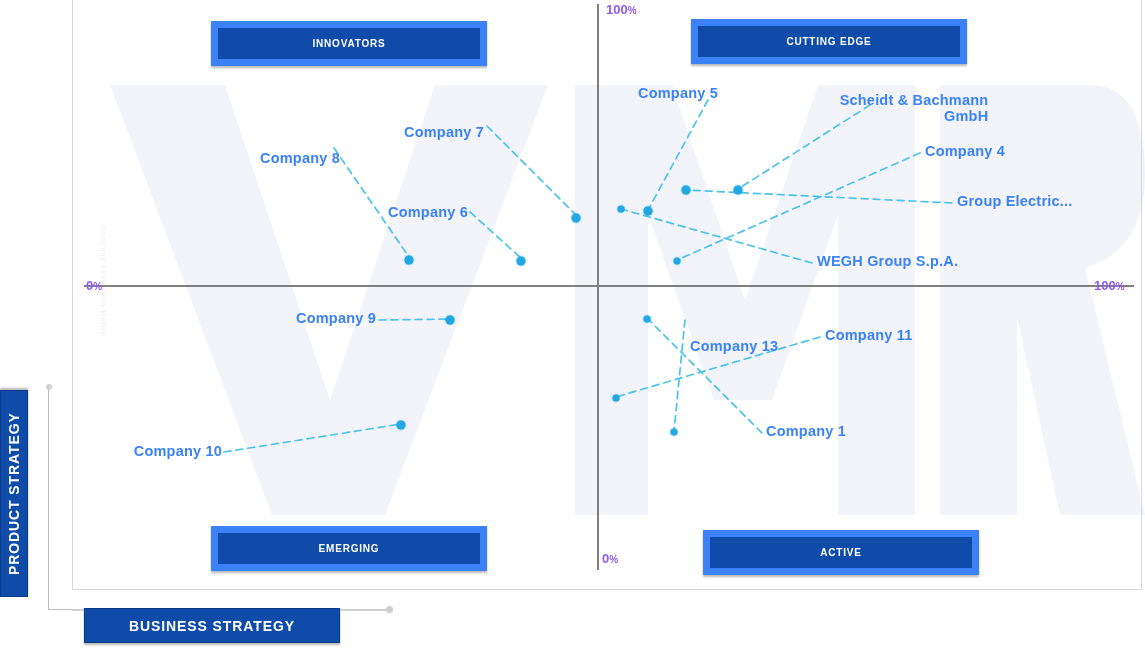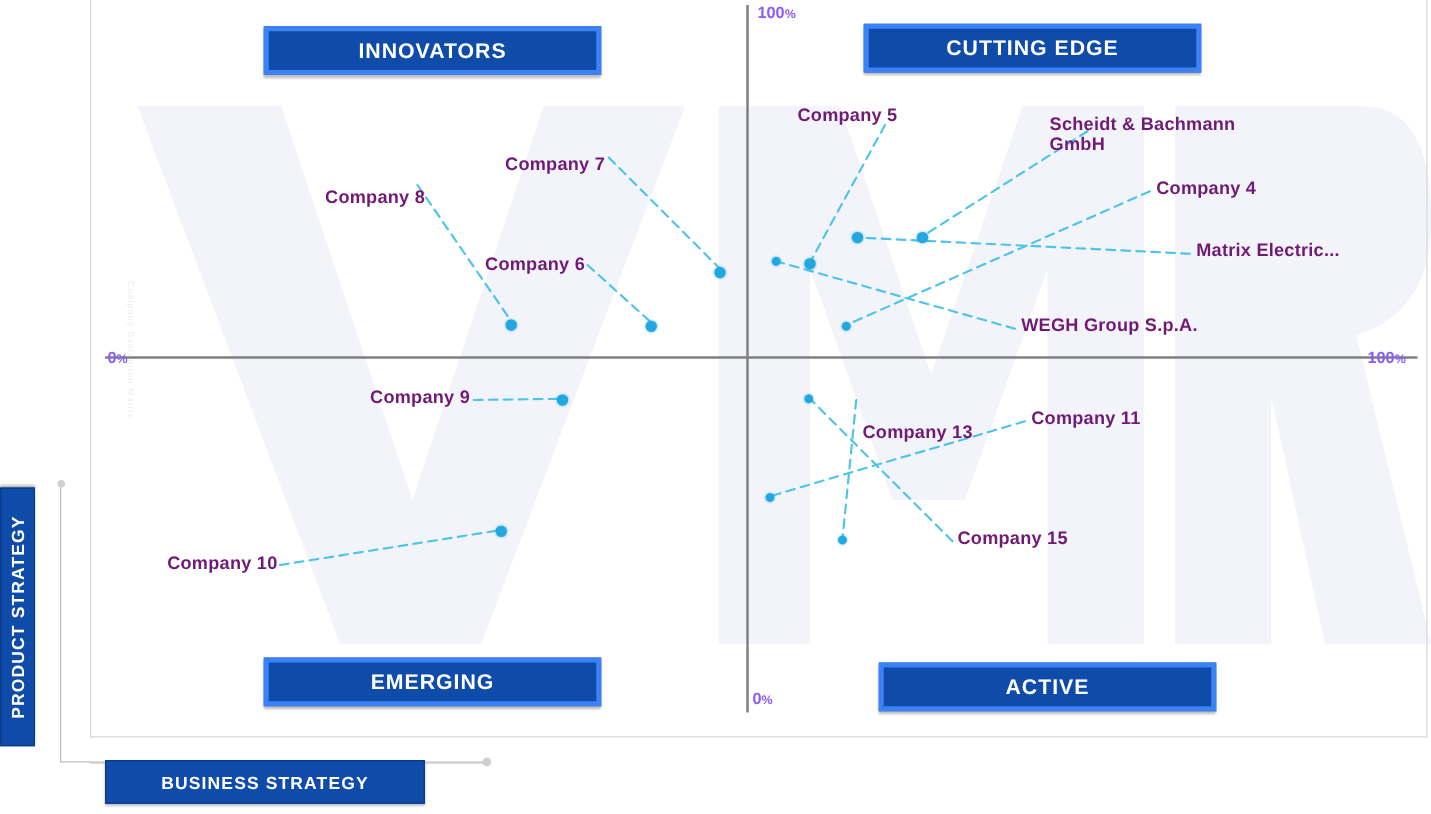--- a/index.html
+++ b/index.html
@@ -22,41 +22,41 @@
 
   
   .plot{position:absolute;left:72px;top:0;width:1070px;height:590px;}
   .axis-x{position:absolute;left:12px;top:285px;width:1050px;height:2px;background:#808080;}
   .axis-y{position:absolute;left:525px;top:4px;width:2px;height:566px;background:#808080;}
 
   .tick{position:absolute;font-size:13px;font-weight:bold;color:#8b5cf6;white-space:nowrap;}
   .tick .pct{font-size:10px;font-weight:bold;}
 
   
-  .banner{position:absolute;background:#0f4ba8;border:4px solid #3b82f6;
+  .banner{position:absolute;background:#0f4ba8;border:7px solid #3b82f6;
           box-shadow:0 2px 2px rgba(0,0,0,.28);
-          color:#ffffff;font-size:17px;font-weight:bold;letter-spacing:.8px;
+          color:#ffffff;font-size:10px;font-weight:bold;letter-spacing:.8px;
           display:flex;align-items:center;justify-content:center;text-align:center;}
 
   
   .axis-title{position:absolute;background:#0f4ba8;border:1px solid #0a3a85;
           box-shadow:0 2px 2px rgba(0,0,0,.28);
           color:#ffffff;font-size:14px;font-weight:bold;letter-spacing:.9px;
           display:flex;align-items:center;justify-content:center;text-align:center;}
   .axis-title.vertical{writing-mode:vertical-rl;transform:rotate(180deg);}
 
   
   .pt{position:absolute;width:9px;height:9px;border-radius:50%;background:#22a7e0;
       box-shadow:0 0 2px rgba(34,167,224,.9);transform:translate(-50%,-50%);}
   .pt.small{width:7px;height:7px;}
-  .lbl{position:absolute;font-size:14.5px;color:#701a75;white-space:nowrap;
+  .lbl{position:absolute;font-size:14.5px;color:#3b82f6;white-space:nowrap;
        font-weight:600;letter-spacing:.2px;}
   .lbl.c{text-align:center;transform:translateX(-50%);}
   .lbl.r{text-align:center;transform:translateX(-100%);}
-  .lbl .l2{display:block;text-align:left;}
+  .lbl .l2{display:block;text-align:right;}
   .leader{position:absolute;left:0;top:0;width:1070px;height:590px;pointer-events:none;}
   .wm-text{position:absolute;left:100px;top:225px;font-size:7px;color:#ececec;
         writing-mode:vertical-rl;letter-spacing:1px;white-space:nowrap;}
 </style>
 </head>
 <body>
 
 <div id="root">
 
   <svg class="watermark" viewBox="0 0 1145 651" preserveAspectRatio="none" aria-hidden="true">
@@ -139,29 +139,29 @@
     <div class="lbl r" style="left:396px;top:204px;">Company 6</div>
 
     <div class="lbl" style="left:566px;top:85px;">Company 5</div>
 
     <div class="lbl c" style="left:842px;top:92px;">
       <span>Scheidt &amp; Bachmann</span>
       <span class="l2">GmbH</span>
     </div>
 
     <div class="lbl" style="left:853px;top:143px;">Company 4</div>
-    <div class="lbl" style="left:885px;top:193px;">Matrix Electric...</div>
+    <div class="lbl" style="left:885px;top:193px;">Group Electric...</div>
     <div class="lbl" style="left:745px;top:253px;">WEGH Group S.p.A.</div>
 
     <div class="lbl r" style="left:304px;top:310px;">Company 9</div>
     <div class="lbl r" style="left:150px;top:443px;">Company 10</div>
 
     <div class="lbl" style="left:618px;top:310px;margin-top:28px;">Company 13</div>
     <div class="lbl" style="left:753px;top:327px;">Company 11</div>
-    <div class="lbl" style="left:694px;top:423px;">Company 15</div>
+    <div class="lbl" style="left:694px;top:423px;">Company 1</div>
 
     <div class="banner" style="left:139px;top:21px;width:262px;height:31px;">INNOVATORS</div>
     <div class="banner" style="left:619px;top:19px;width:262px;height:31px;">CUTTING EDGE</div>
     <div class="banner" style="left:631px;top:530px;width:262px;height:31px;">ACTIVE</div>
     <div class="banner" style="left:139px;top:526px;width:262px;height:31px;">EMERGING</div>
 
   </div>
 
   <div class="axis-title vertical" style="left:0px;top:390px;width:26px;height:205px;">PRODUCT STRATEGY</div>
   <div class="axis-title" style="left:84px;top:608px;width:254px;height:33px;">BUSINESS STRATEGY</div>

